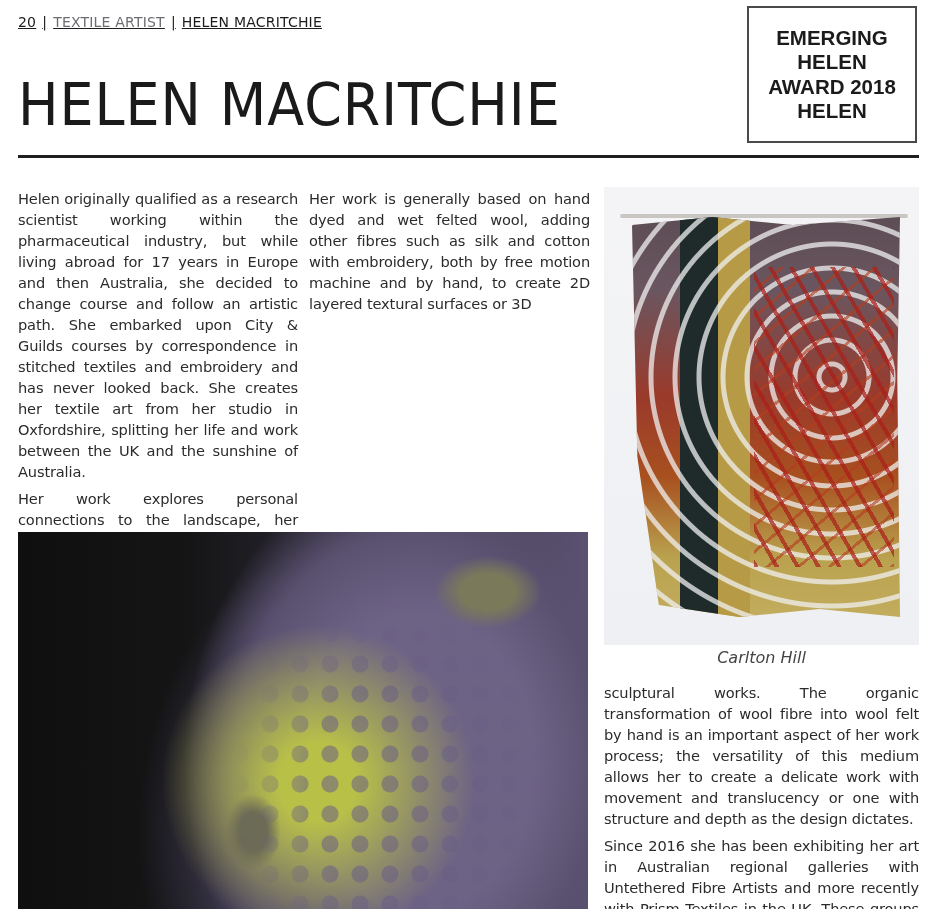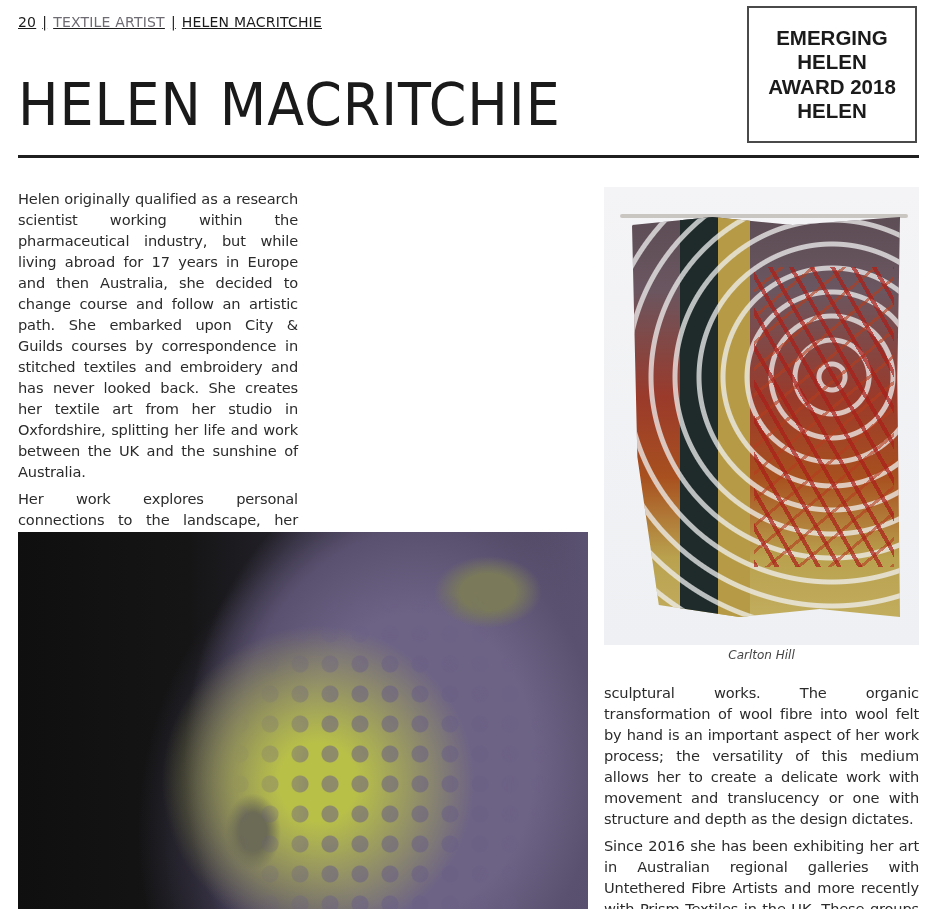--- a/index.html
+++ b/index.html
@@ -40,21 +40,21 @@
     background:
       repeating-radial-gradient(circle at 200px 160px, transparent 0 10px, rgba(240,240,240,0.75) 11px 15px, transparent 16px 24px),
       linear-gradient(90deg, transparent 0 18%, #1e2b2a 18% 32%, #b69a45 32% 44%, transparent 44%),
       linear-gradient(180deg, #5d4d55 0%, #6a5660 18%, #9a3a2b 45%, #a8501f 65%, #b9a14e 85%, #c2ad5e 100%);
     clip-path: polygon(0 2%, 30% 0, 60% 2%, 100% 0, 99% 40%, 100% 100%, 70% 98%, 40% 100%, 10% 97%, 2% 60%);
   }
   .photo-hanging .reds { position: absolute; left: 150px; top: 80px; width: 140px; height: 300px;
     background: repeating-linear-gradient(60deg, rgba(170,30,25,0.7) 0 4px, transparent 4px 18px),
                 repeating-linear-gradient(-40deg, rgba(180,60,30,0.6) 0 3px, transparent 3px 20px);
   }
-  .caption { position: absolute; left: 604px; top: 648px; width: 315px; text-align: center; font-style: italic; font-size: 12px; color: #444; }
+  .caption { position: absolute; left: 604px; top: 648px; width: 315px; text-align: center; font-style: italic; font-size: 16px; color: #444; }
 </style>
 </head>
 <body>
 
 <div class="running-head">
   <span>20</span><span class="sep">|</span><span class="sect">TEXTILE ARTIST</span><span class="sep">|</span><span>HELEN MACRITCHIE</span>
 </div>
 
 <h1 class="title">HELEN MACRITCHIE</h1>
 
@@ -66,20 +66,21 @@
 </div>
 
 <div class="rule"></div>
 
 <div class="col col1">
   <p>Helen originally qualified as a research scientist working within the pharmaceutical industry, but while living abroad for 17 years in Europe and then Australia, she decided to change course and follow an artistic path. She embarked upon City &amp; Guilds courses by correspondence in stitched textiles and embroidery and has never looked back. She creates her textile art from her studio in Oxfordshire, splitting her life and work between the UK and the sunshine of Australia.</p>
   <p>Her work explores personal connections to the landscape, her ancestry and the scientific world, focussing upon the detail and colour found in nature</p>
 </div>
 
 <div class="col col2">
+  <p>Her work is generally based on hand dyed and wet felted wool, adding other fibres such as silk and cotton with embroidery, both by free motion machine and by hand, to create 2D layered textural surfaces or 3D</p>
 </div>
 
 <div class="photo-hanging">
   <div class="rod"></div>
   <div class="textile"></div>
   <div class="reds"></div>
 </div>
 <div class="caption">Carlton Hill</div>
 
 <div class="photo-felt">

